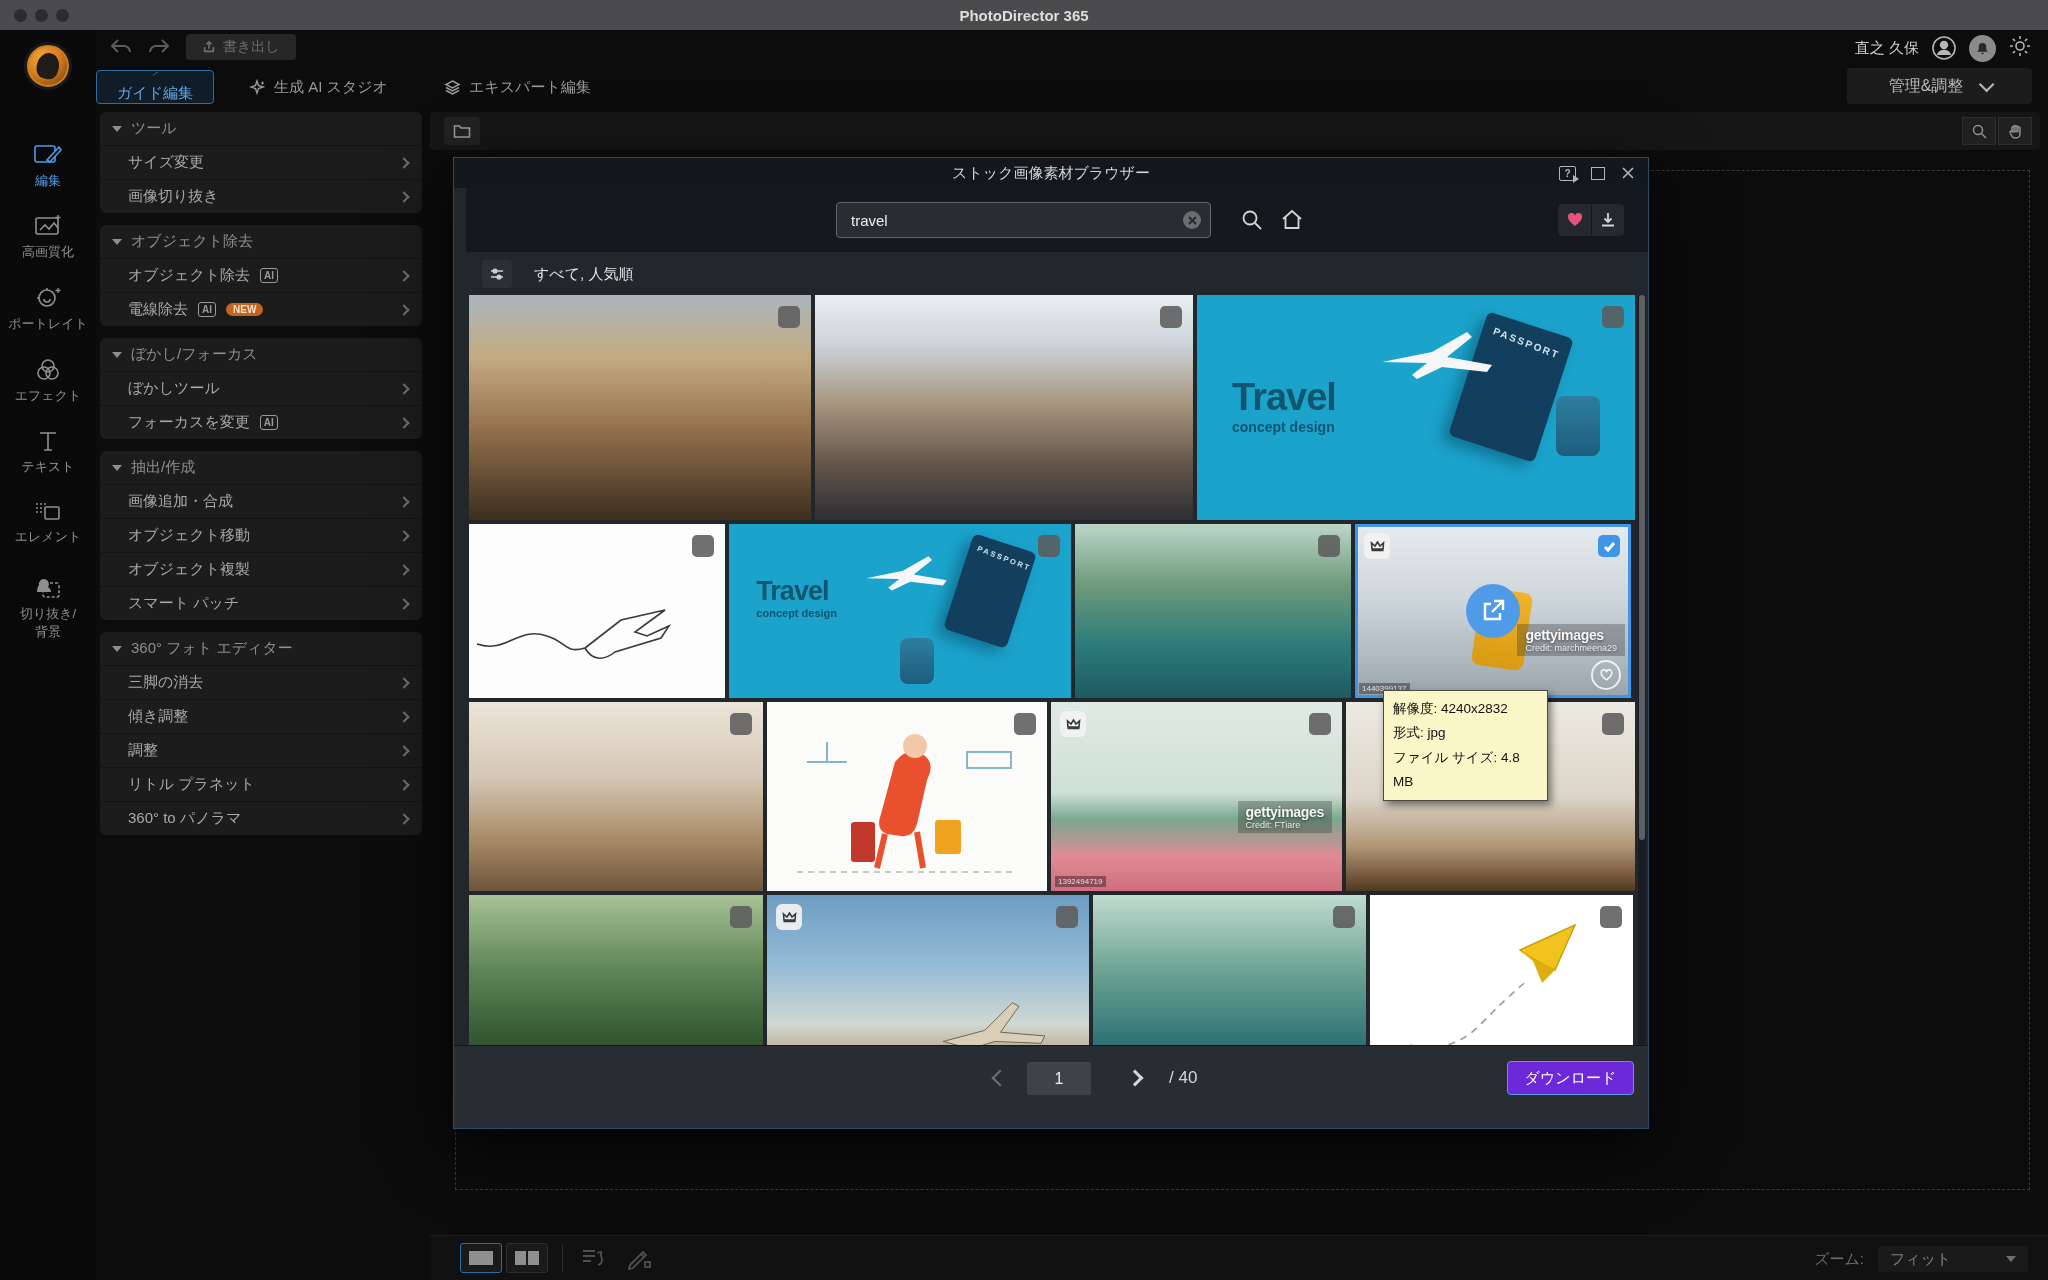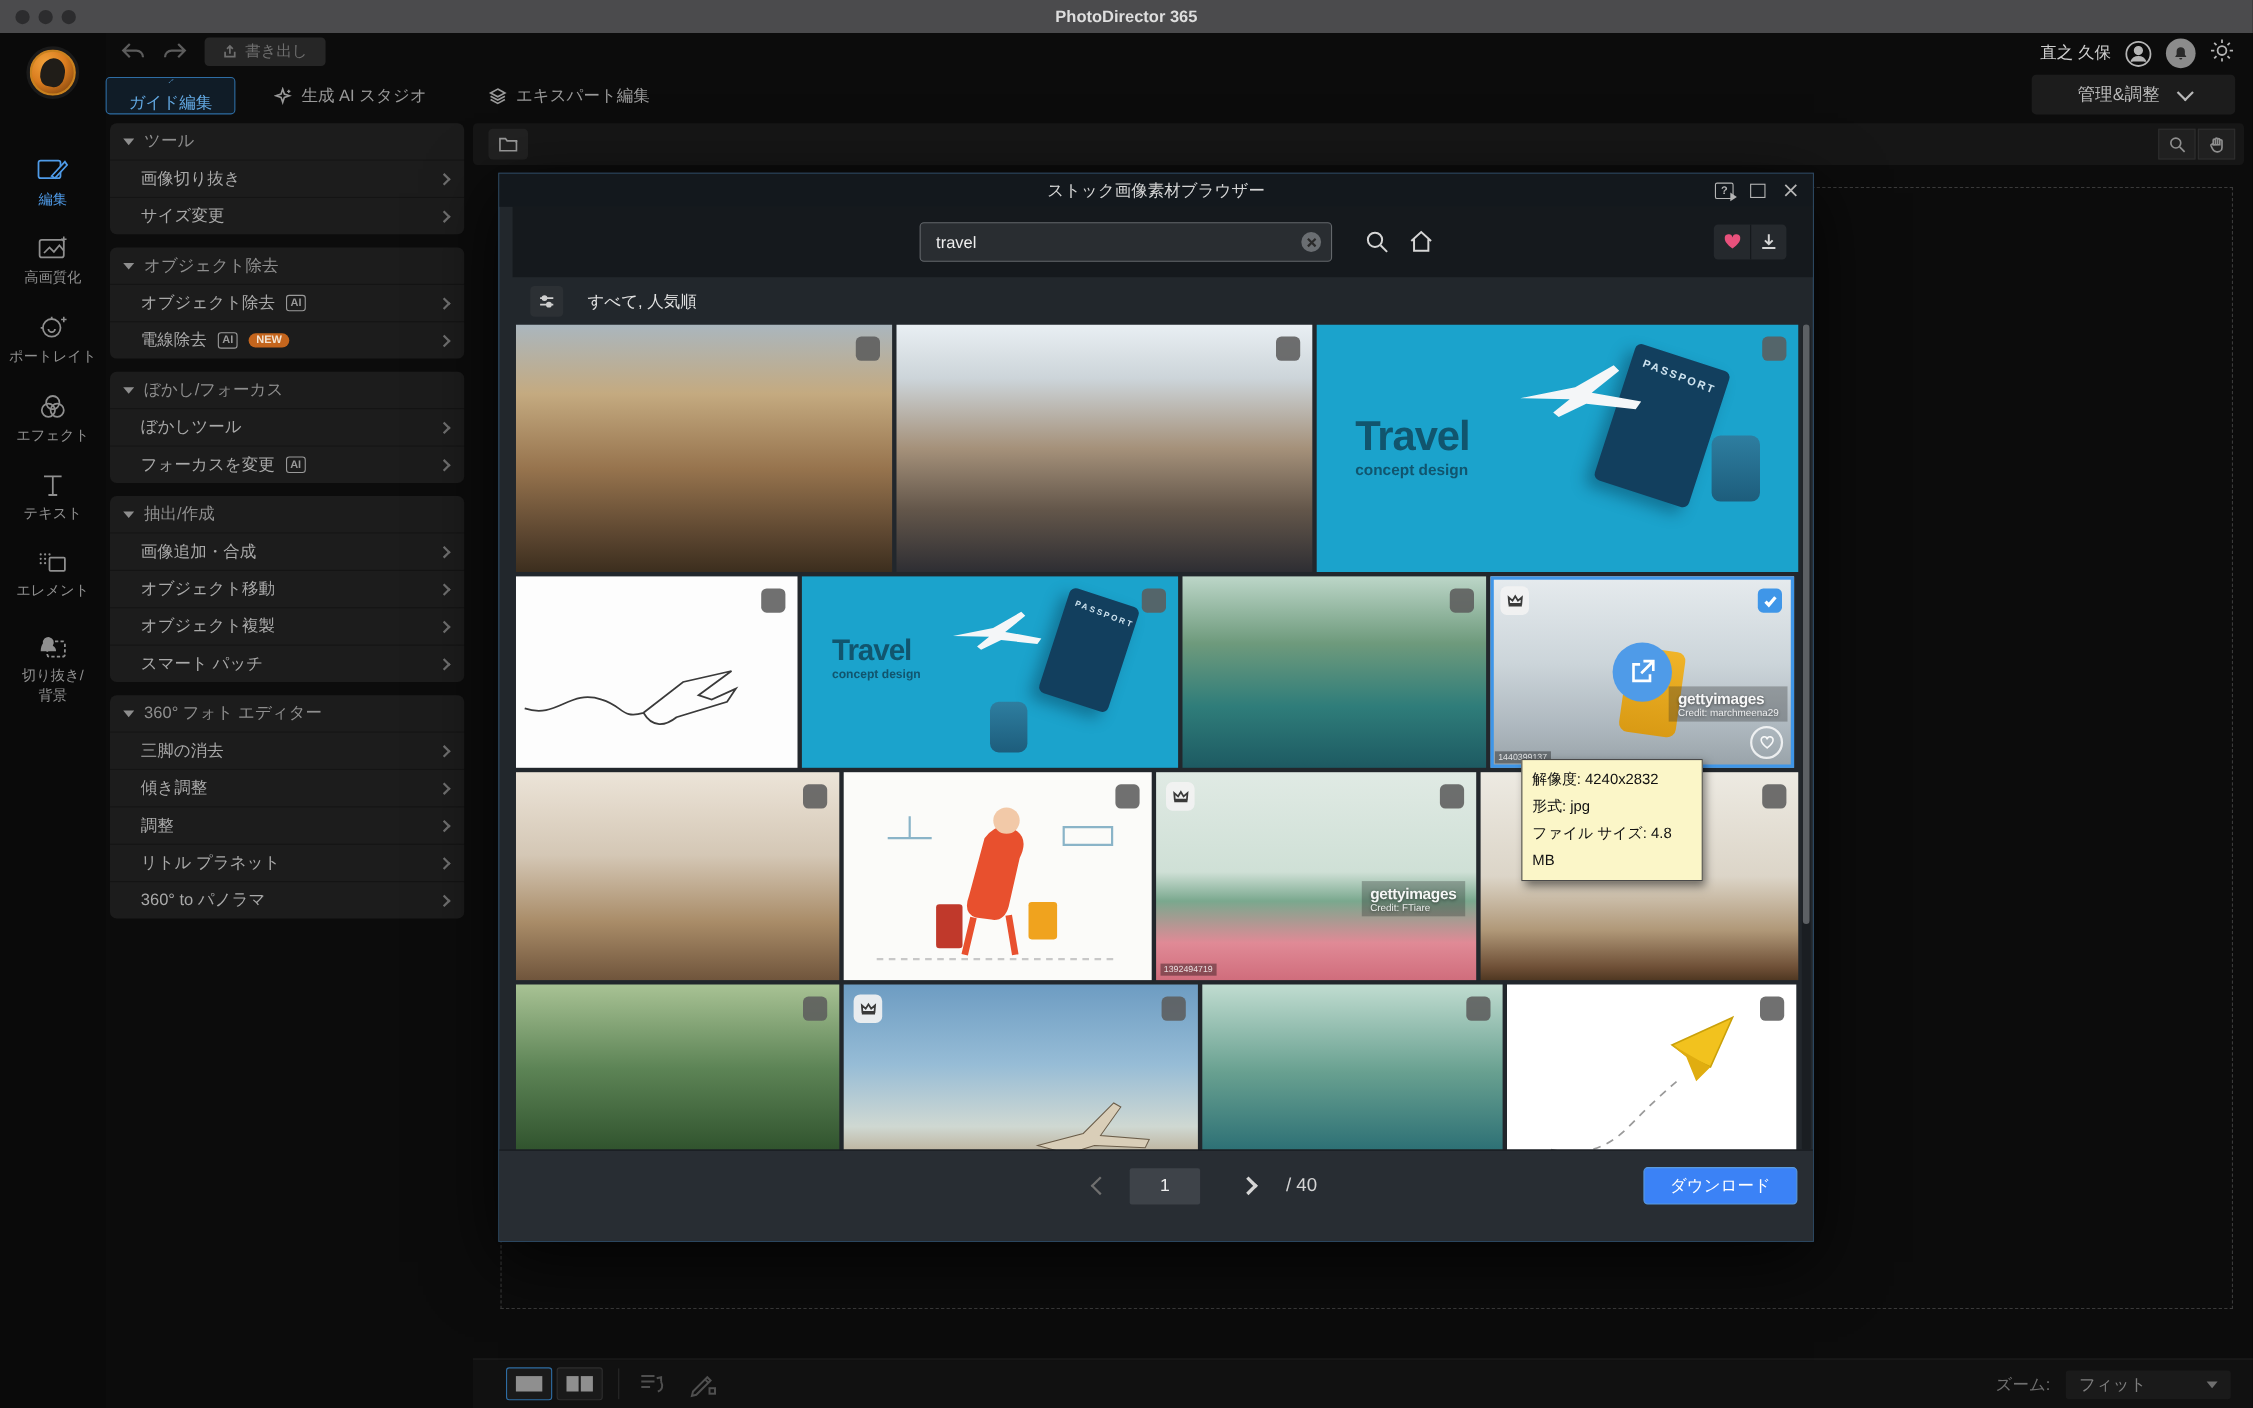--- a/index.html
+++ b/index.html
@@ -162,21 +162,21 @@
   .scroll-thumb { position:absolute; left:1px; top:0; width:6px; height:545px; background:#5c6064; border-radius:3px; }
 
   .m-foot { position:absolute; left:0; bottom:0; right:0; height:83px; background:#282d33; border-top:1px solid #14181c; }
   .pg-prev { position:absolute; left:540px; top:26px; width:12px; height:12px; border-left:2px solid #6f6f6f;
              border-bottom:2px solid #6f6f6f; transform:rotate(45deg); }
   .pg-box { position:absolute; left:573px; top:16px; width:64px; height:33px; background:#3e4349; border-radius:2px;
             display:flex; align-items:center; justify-content:center; color:#eee; font-size:16px; }
   .pg-next { position:absolute; left:675px; top:26px; width:12px; height:12px; border-right:3px solid #d5d5d5;
              border-top:3px solid #d5d5d5; transform:rotate(45deg); }
   .pg-total { position:absolute; left:715px; top:22px; font-size:17px; color:#d5d5d5; }
-  .dl-btn { position:absolute; right:14px; top:15px; width:140px; height:34px; background:#3b82f6; border:1px solid #5a9ade;
+  .dl-btn { position:absolute; right:14px; top:15px; width:127px; height:34px; background:#6d28d9; border:1px solid #5a9ade;
             border-radius:4px; display:flex; align-items:center; justify-content:center; color:#fff; font-size:15px; }
 
   .tooltip { position:absolute; left:1383px; top:690px; width:165px; background:#fbf6c8; border:1px solid #4a4a4a;
              z-index:50; padding:6px 9px; color:#111; font-size:13.5px; line-height:1.8; box-shadow:3px 4px 8px rgba(0,0,0,.5); }
 
   
   .art-line { position:absolute; inset:0; }
 </style>
 </head>
 <body>
@@ -316,25 +316,25 @@
     </div>
   </div>
 
   <div class="tools">
     <div class="sec">
       <div class="sec-h">
           <span class="tri"></span>
           <span>ツール</span>
         </div>
       <div class="t-item">
+          <span>サイズ変更</span>
+          <span class="chev-r"></span>
+        </div>
+      <div class="t-item">
           <span>画像切り抜き</span>
-          <span class="chev-r"></span>
-        </div>
-      <div class="t-item">
-          <span>サイズ変更</span>
           <span class="chev-r"></span>
         </div>
     </div>
     <div class="sec">
       <div class="sec-h">
           <span class="tri"></span>
           <span>オブジェクト除去</span>
         </div>
       <div class="t-item">
           <span>オブジェクト除去</span>

